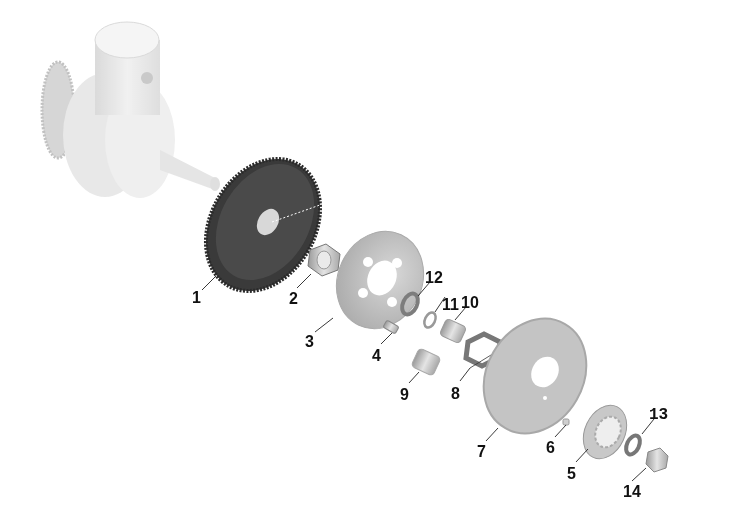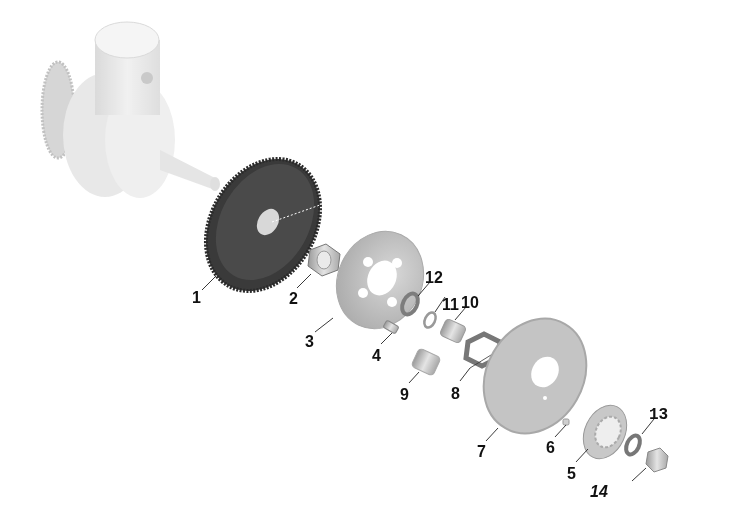--- a/index.html
+++ b/index.html
@@ -117,14 +117,14 @@
     <div class="callout" style="left: 372px; top: 348px;">4</div>
     <div class="callout" style="left: 567px; top: 466px;">5</div>
     <div class="callout" style="left: 546px; top: 440px;">6</div>
     <div class="callout" style="left: 477px; top: 444px;">7</div>
     <div class="callout" style="left: 451px; top: 386px;">8</div>
     <div class="callout" style="left: 400px; top: 387px;">9</div>
     <div class="callout" style="left: 461px; top: 295px; text-align: right;">10</div>
     <div class="callout" style="left: 442px; top: 285px; margin-top: 12px;">11</div>
     <div class="callout" style="left: 425px; top: 270px;">12</div>
     <div class="callout" style="left: 649px; top: 407px; font-family: Liberation Mono, monospace;">13</div>
-    <div class="callout" style="left: 590px; top: 484px; font-style: italic;">14</div>
+    <div class="callout" style="left: 623px; top: 484px;">14</div>
   </div>
 
 </body></html>

